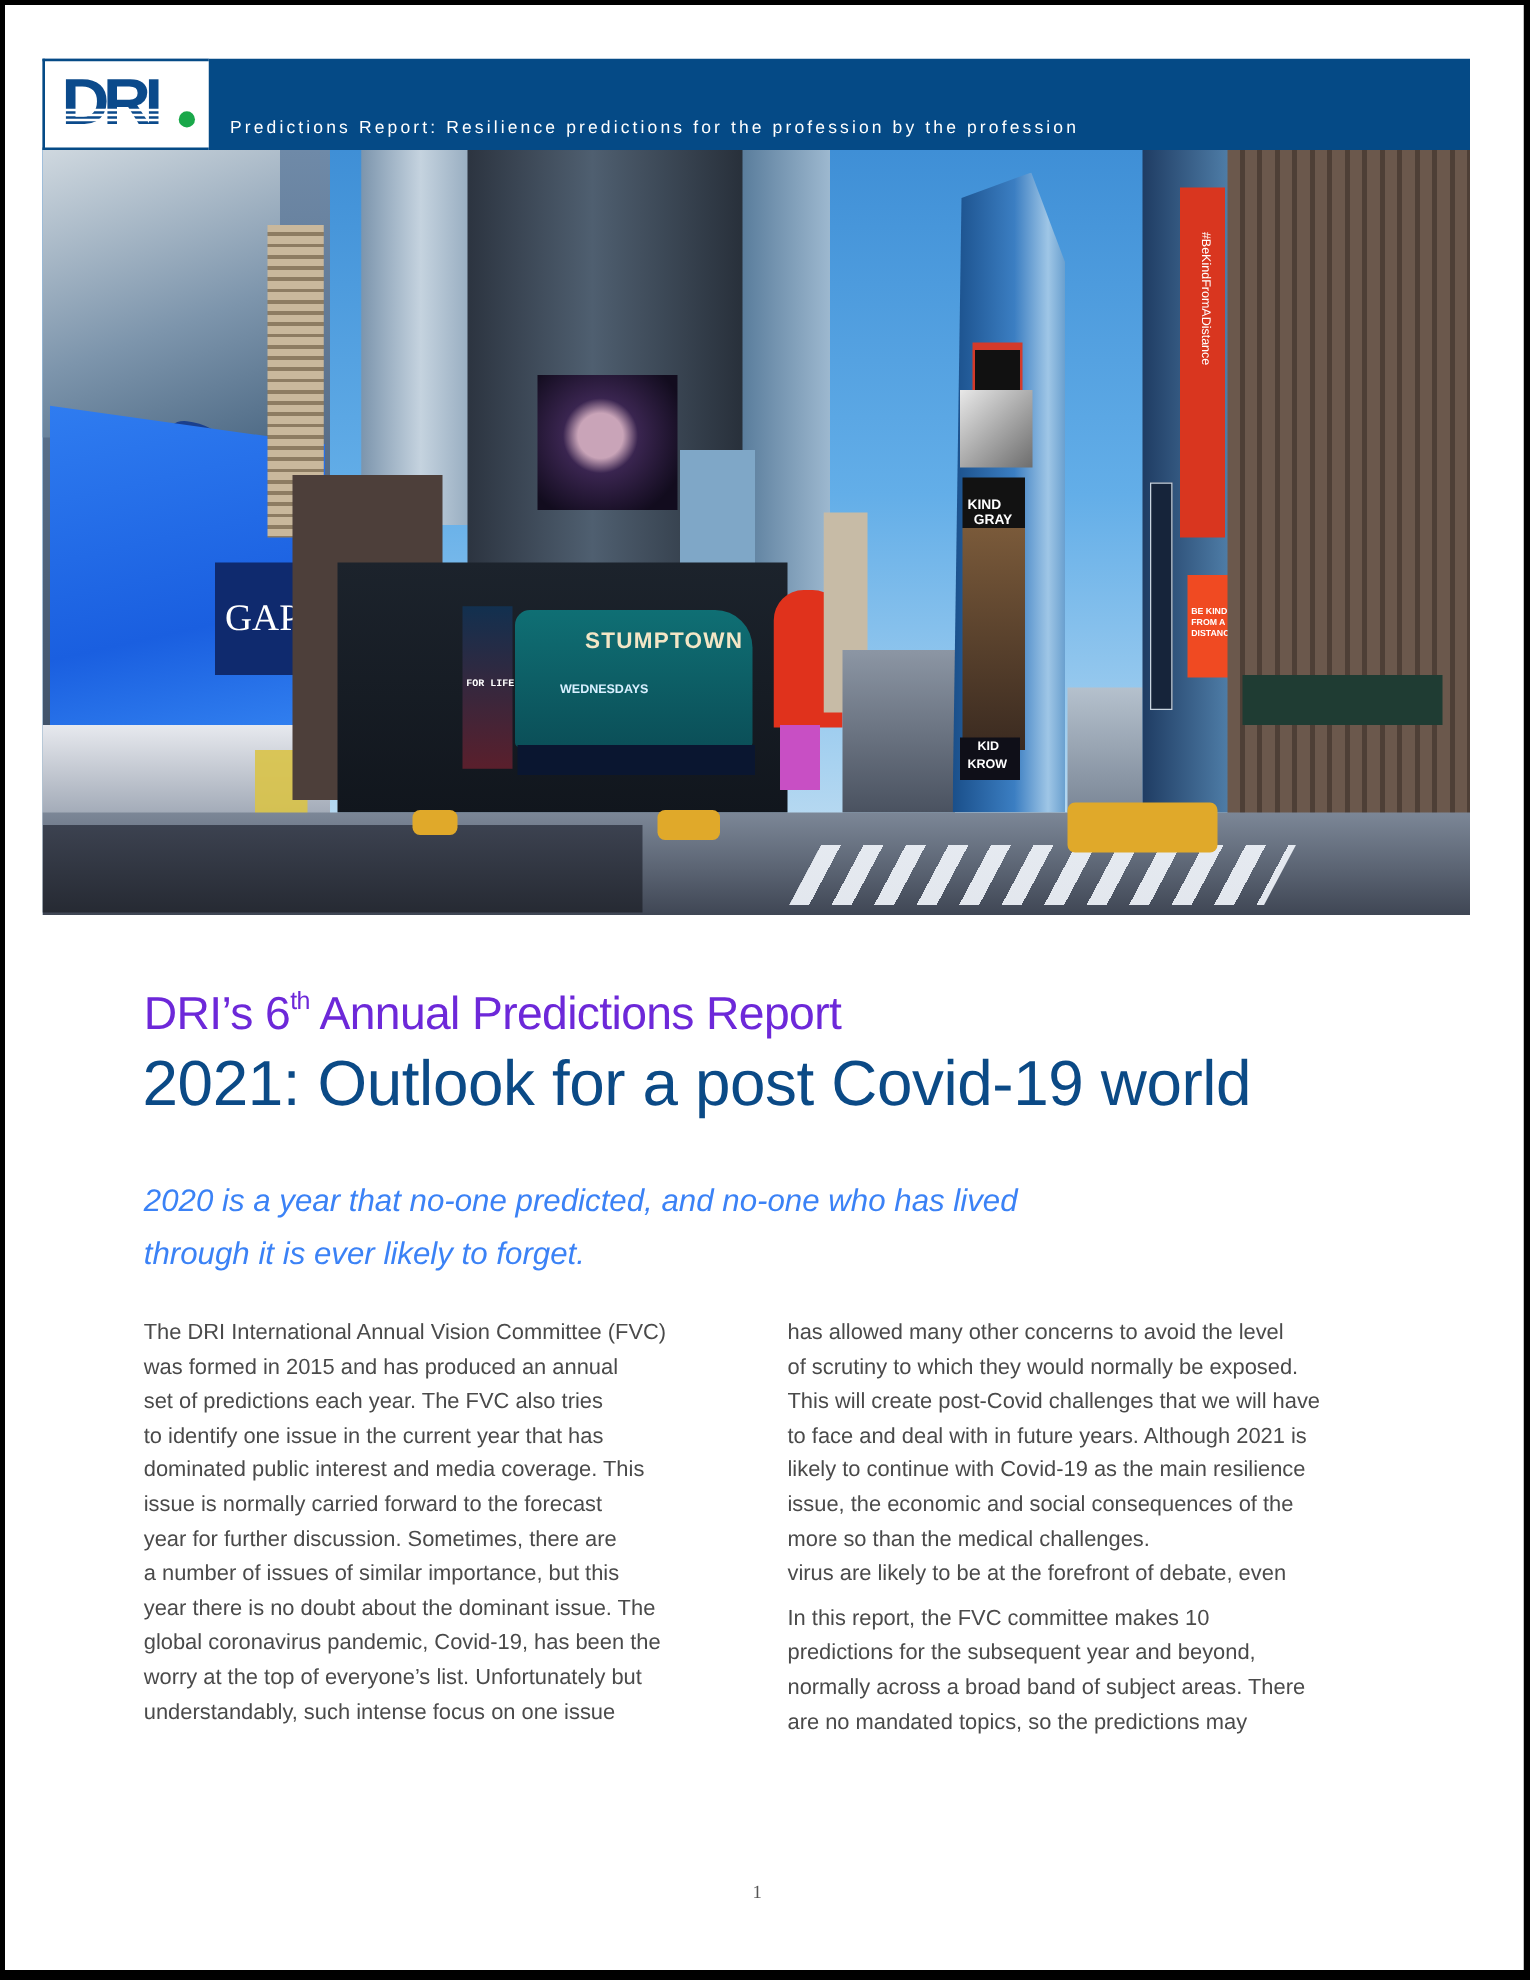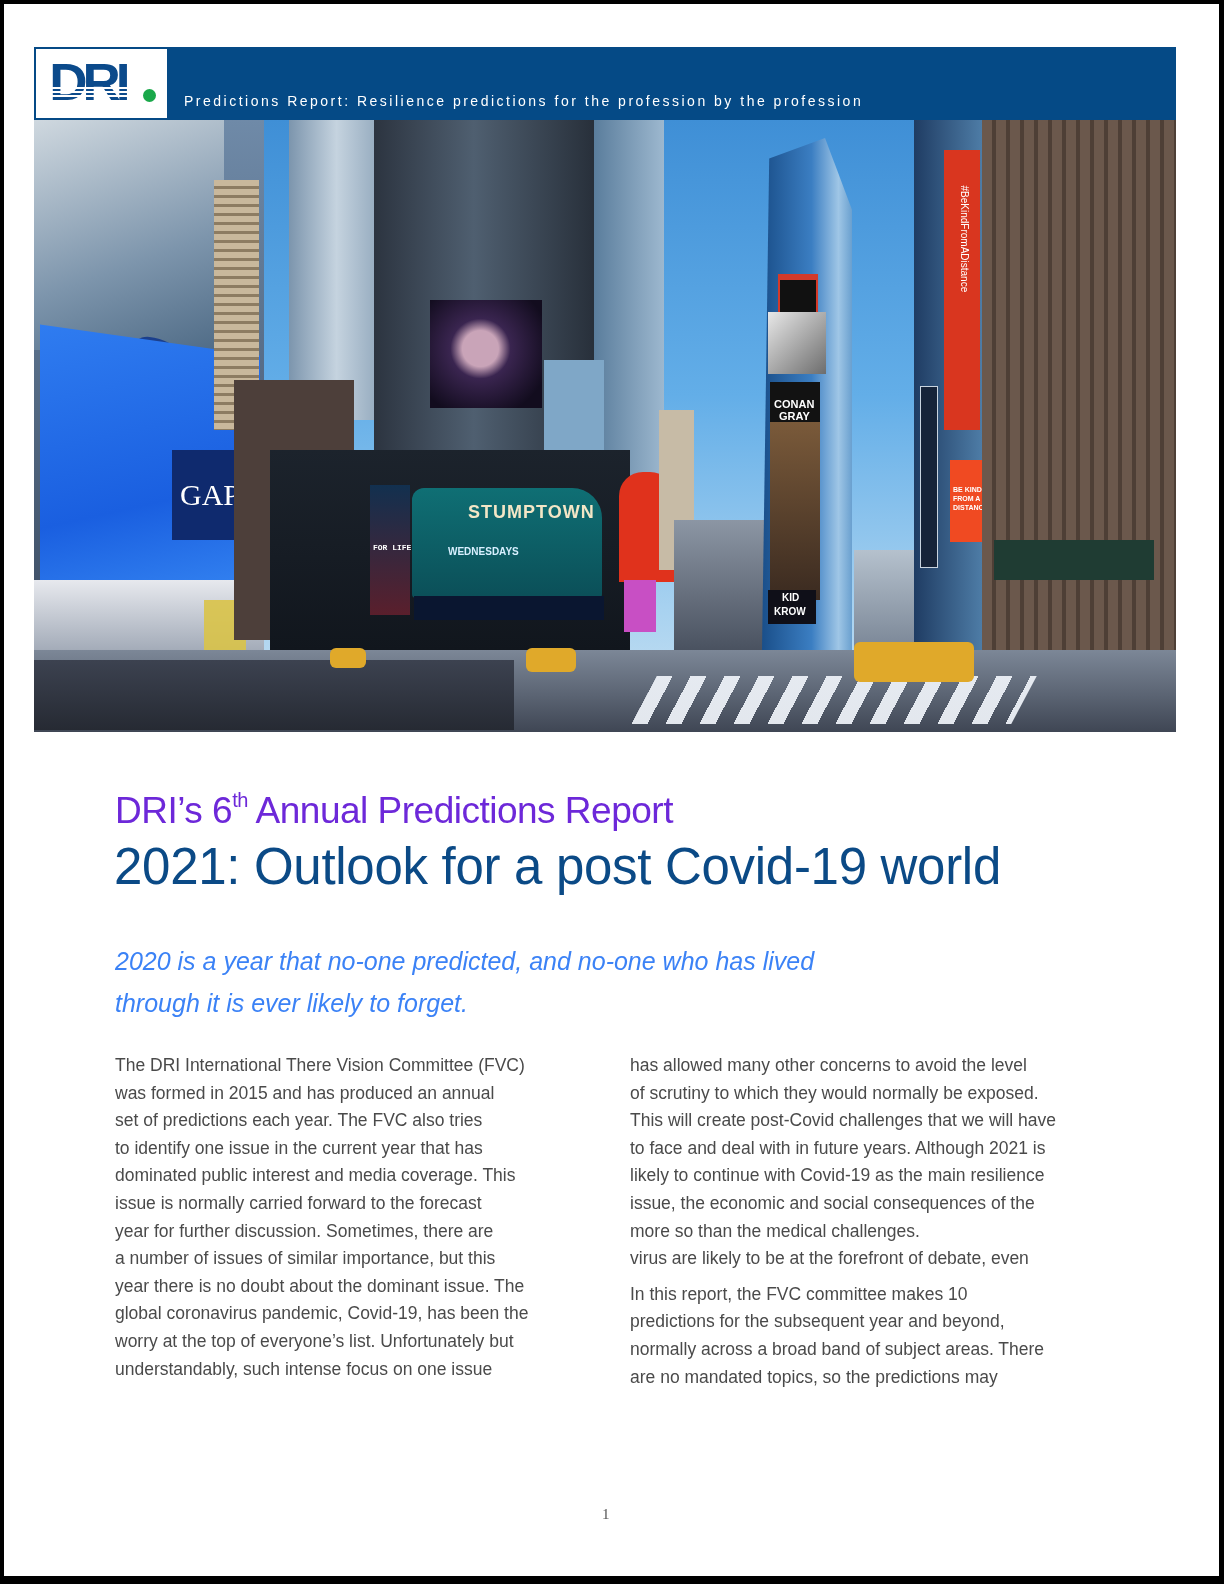--- a/index.html
+++ b/index.html
@@ -142,21 +142,21 @@
     <div class="ph" style="left:625px;top:290px;width:35px;height:160px;background:#c7bba6;"></div>
     <div class="ph" style="left:640px;top:400px;width:90px;height:130px;background:linear-gradient(180deg,#8c96a4,#4a5260);"></div>
 
     <div class="ph" style="left:728px;top:18px;width:90px;height:512px;background:linear-gradient(90deg,#1a4f8a,#3b7ec2 55%,#9fc6e6 85%,#6aa0cf);clip-path:polygon(8% 4%,70% 0,100% 14%,100% 100%,0 100%);"></div>
     <div class="ph" style="left:744px;top:136px;width:40px;height:41px;background:#d43a2a;margin-top:18px;">
       <span class="sign-text" style="color:#ffd23a;font-size:10px;left:6px;top:10px;">2020</span>
     </div>
     <div class="ph" style="left:746px;top:160px;width:36px;height:40px;background:#111;"></div>
     <div class="ph" style="left:734px;top:192px;width:58px;height:62px;background:linear-gradient(135deg,#e8e8e8,#6d6d6d);"></div>
     <div class="ph" style="left:736px;top:262px;width:50px;height:218px;background:linear-gradient(180deg,#121212 0 40px,#7a5a3a 40px,#3a2a20 100%);">
-      <span class="sign-text" style="font-size:11px;left:4px;top:16px;">CONAN</span>
+      <span class="sign-text" style="font-size:11px;left:4px;top:16px;">KIND</span>
       <span class="sign-text" style="font-size:11px;left:9px;top:28px;">GRAY</span>
     </div>
     <div class="ph" style="left:734px;top:470px;width:48px;height:34px;background:#0f0f18;">
       <span class="sign-text" style="font-size:10px;left:14px;top:2px;">KID</span>
       <span class="sign-text" style="font-size:10px;left:6px;top:16px;">KROW</span>
     </div>
     <div class="ph" style="left:820px;top:430px;width:60px;height:100px;background:linear-gradient(180deg,#b5c1cd,#7a8696);"></div>
 
     <div class="ph" style="left:880px;top:0;width:70px;height:530px;background:linear-gradient(90deg,#1f3c63,#4f7ea8);"></div>
     <div class="ph" style="left:910px;top:30px;width:36px;height:280px;background:#d9361f;">
@@ -183,21 +183,21 @@
   <div class="title-sub"><span>DRI’s 6</span><sup>th</sup><span> Annual Predictions Report</span></div>
   <div class="title-main">2021: Outlook for a post Covid-19 world</div>
 
   <div class="lead">
     <div>2020 is a year that no-one predicted, and no-one who has lived</div>
     <div>through it is ever likely to forget.</div>
   </div>
 
   <div class="col col-left">
     <p>
-      <span class="ln">The DRI International There Vision Committee (FVC)</span>
+      <span class="ln">The DRI International Annual Vision Committee (FVC)</span>
       <span class="ln">was formed in 2015 and has produced an annual</span>
       <span class="ln">set of predictions each year. The FVC also tries</span>
       <span class="ln">to identify one issue in the current year that has</span>
       <span class="ln">dominated public interest and media coverage. This</span>
       <span class="ln">issue is normally carried forward to the forecast</span>
       <span class="ln">year for further discussion. Sometimes, there are</span>
       <span class="ln">a number of issues of similar importance, but this</span>
       <span class="ln">year there is no doubt about the dominant issue. The</span>
       <span class="ln">global coronavirus pandemic, Covid-19, has been the</span>
       <span class="ln">worry at the top of everyone’s list. Unfortunately but</span>

